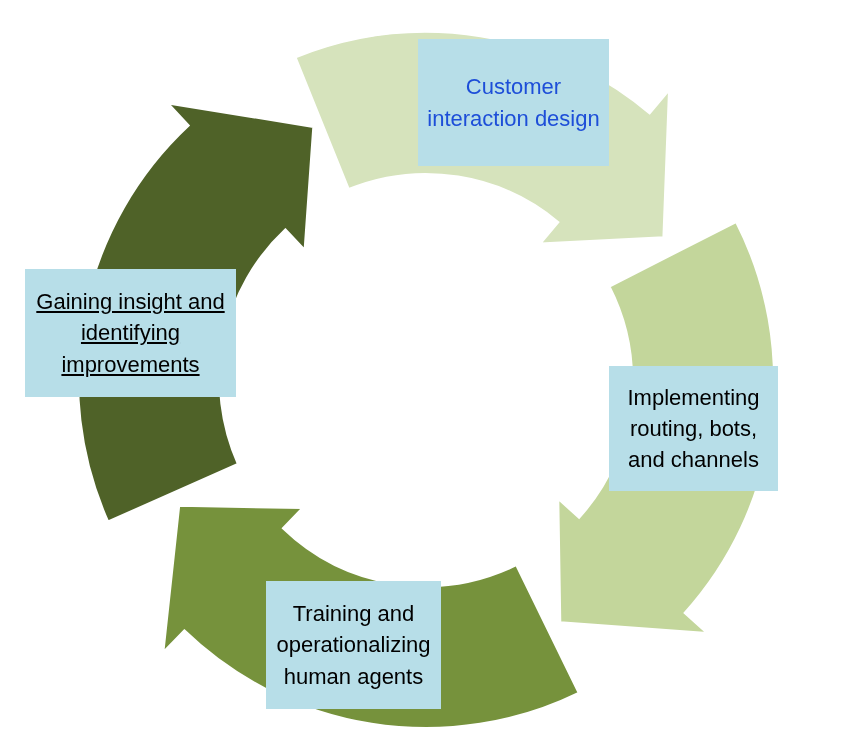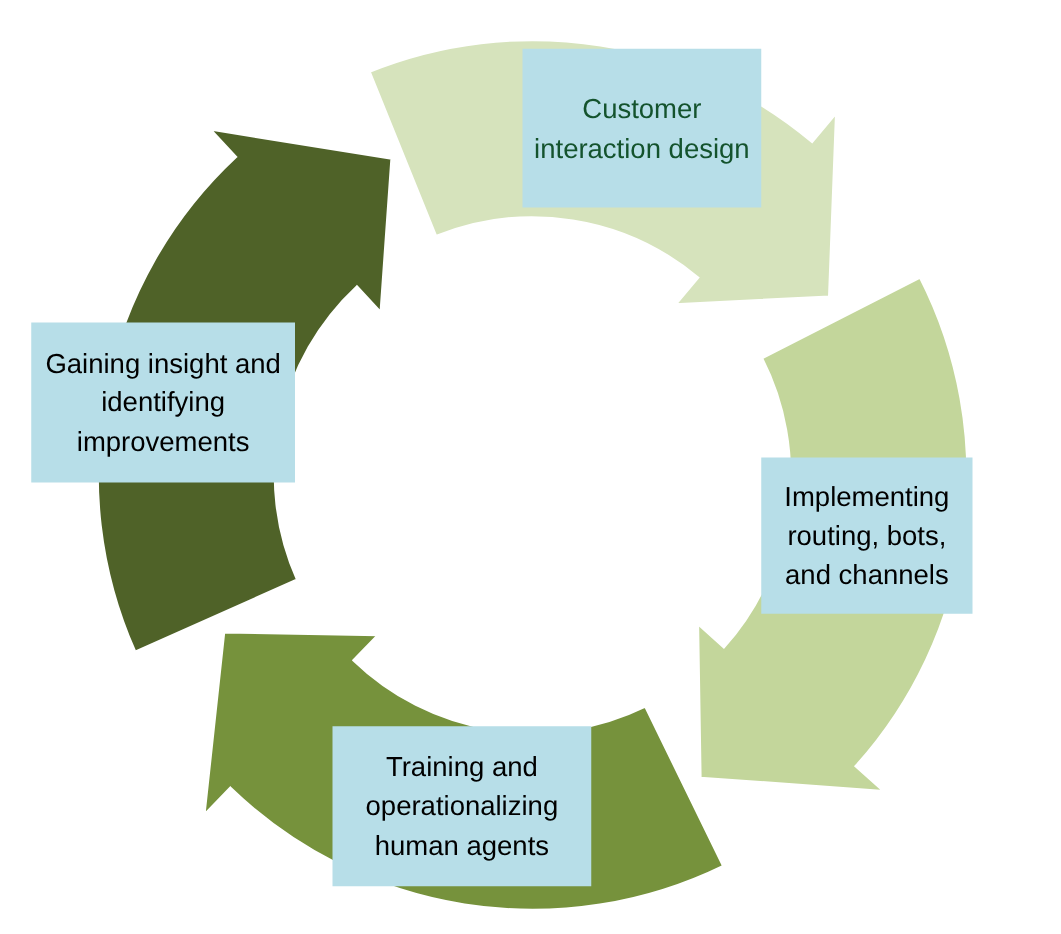--- a/index.html
+++ b/index.html
@@ -27,36 +27,36 @@
     justify-content: center;
     text-align: center;
     color: #000000;
     font-size: 22px;
     line-height: 1.42;
     padding: 4px 8px;
     box-sizing: border-box;
   }
   .pos-top    { left: 418px; top: 39px;  width: 191px; height: 127px; }
   .pos-right  { left: 609px; top: 366px; width: 169px; height: 125px; }
-  .pos-bottom { left: 266px; top: 581px; width: 207px; height: 128px; }
-  .pos-left   { left: 25px;  top: 258px; width: 211px; height: 128px; }
+  .pos-bottom { left: 266px; top: 581px; width: 175px; height: 128px; }
+  .pos-left   { left: 25px;  top: 269px; width: 211px; height: 128px; text-decoration: underline; }
 </style>
 </head>
 <body>
 
 <div class="stage">
 
   <svg width="849" height="747" viewBox="0 0 849 747">
     <path stroke="#ffffff" stroke-width="2" fill="#d6e3bc" d="M 295.6 57.3 A 348 348 0 0 1 649.7 113.4 L 669.0 90.4 L 663.4 237.3 L 540.4 243.6 L 558.4 222.2 A 206 206 0 0 0 348.8 189.0 Z"></path>
     <path stroke="#ffffff" stroke-width="2" fill="#c3d69b" d="M 736.1 222.0 A 348 348 0 0 1 684.6 612.9 L 706.9 632.9 L 560.3 622.3 L 558.3 499.1 L 579.1 517.8 A 206 206 0 0 0 609.5 286.5 Z"></path>
     <path stroke="#ffffff" stroke-width="2" fill="#76923c" d="M 578.6 692.8 A 348 348 0 0 1 184.3 630.3 L 163.4 651.9 L 179.2 505.8 L 302.4 508.0 L 282.9 528.2 A 206 206 0 0 0 516.3 565.2 Z"></path>
     <path stroke="#ffffff" stroke-width="2" fill="#4f6228" d="M 108.1 521.5 A 348 348 0 0 1 188.7 125.5 L 168.2 103.5 L 313.3 126.9 L 304.6 249.8 L 285.5 229.3 A 206 206 0 0 0 237.8 463.8 Z"></path>
   </svg>
 
-  <div class="step-box pos-top" style="background: rgb(183, 222, 232); color: #14532d;">
+  <div class="step-box pos-top" style="background: rgb(183, 222, 232); color: #1d4ed8;">
     <span>Customer interaction design</span>
   </div>
 
   <div class="step-box pos-right" style="background: rgb(183, 222, 232); color: rgb(0, 0, 0);">
     <span>Implementing routing, bots, and channels</span>
   </div>
 
   <div class="step-box pos-bottom" style="background: rgb(183, 222, 232); color: rgb(0, 0, 0);">
     <span>Training and operationalizing human agents</span>
   </div>

